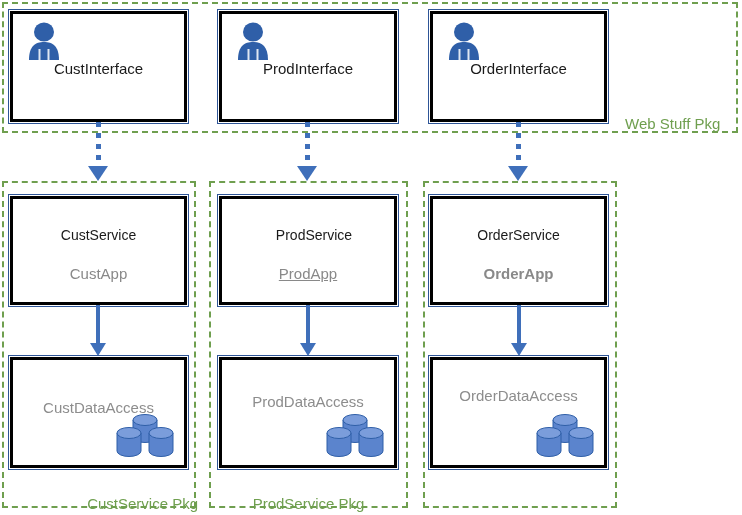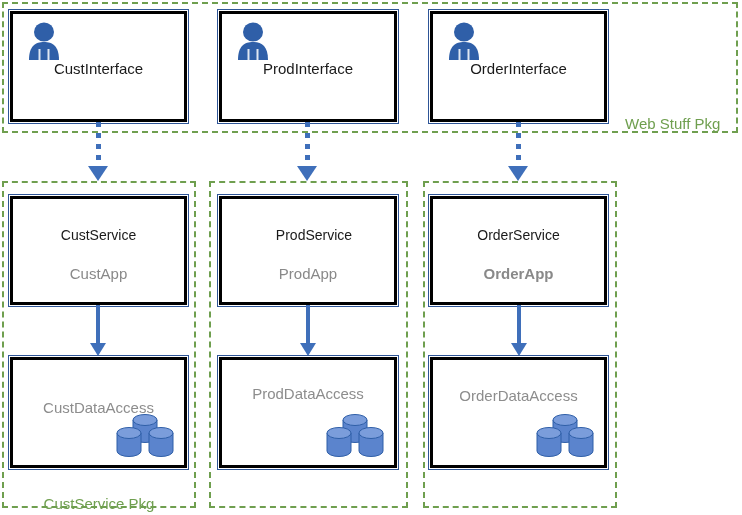--- a/index.html
+++ b/index.html
@@ -184,21 +184,21 @@
   <div class="conn">
     <div class="conn-dotted-line" style="left:305px; top:122px; height:48px;"></div>
     <div class="arrowhead dotted" style="left:297px; top:166px;"></div>
   </div>
   <div class="conn">
     <div class="conn-dotted-line" style="left:516px; top:122px; height:48px;"></div>
     <div class="arrowhead dotted" style="left:508px; top:166px;"></div>
   </div>
 
   <div class="pkg" style="left:2px; top:181px; width:194px; height:327px;"></div>
-  <div class="pkg-label" style="left:0px; top:483px; width:198px; text-align:center;">CustService Pkg</div>
+  <div class="pkg-label" style="left:0px; top:483px; width:198px; text-align:right;">CustService Pkg</div>
 
   <div class="box" style="left:10px; top:196px; width:177px; height:109px;">
     <span class="box-title" style="top:28px;">CustService</span>
     <span class="box-sub" style="top:66px;">CustApp</span>
   </div>
 
   <div class="conn">
     <div class="conn-solid-line" style="left:96px; top:305px; height:39px;"></div>
     <div class="arrowhead solid" style="left:90px; top:343px;"></div>
   </div>
@@ -213,33 +213,34 @@
           <path d="M2 22 h24 v18 a12 5.5 0 0 1 -24 0 Z"></path>
           <ellipse cx="14" cy="22" rx="12" ry="5.5" fill="#7b9ddb"></ellipse>
           <path d="M34 22 h24 v18 a12 5.5 0 0 1 -24 0 Z"></path>
           <ellipse cx="46" cy="22" rx="12" ry="5.5" fill="#7b9ddb"></ellipse>
         </g>
       </svg>
     </span>
   </div>
 
   <div class="pkg" style="left:209px; top:181px; width:199px; height:327px;"></div>
+  <div class="pkg-label" style="left:209px; top:483px; width:199px; text-align:center;">ProdService Pkg</div>
 
   <div class="box" style="left:219px; top:196px; width:178px; height:109px;">
     <span class="box-title" style="top:28px;margin-left:12px;">ProdService</span>
-    <span class="box-sub" style="top:66px;">ProdApp</span>
+    <span class="box-sub" style="top:66px;text-decoration:underline;">ProdApp</span>
   </div>
 
   <div class="conn">
     <div class="conn-solid-line" style="left:306px; top:305px; height:39px;"></div>
     <div class="arrowhead solid" style="left:300px; top:343px;"></div>
   </div>
 
   <div class="box" style="left:219px; top:357px; width:178px; height:111px;">
-    <span class="box-muted" style="top:25px;">ProdDataAccess</span>
+    <span class="box-muted" style="top:33px;">ProdDataAccess</span>
     <span class="db-icon">
       <svg viewBox="0 0 60 48" width="60" height="48" xmlns="http://www.w3.org/2000/svg">
         <g stroke="#2f5fa8" stroke-width="1" fill="#5b84cd">
           <path d="M18 9 h24 v17 a12 5.5 0 0 1 -24 0 Z"></path>
           <ellipse cx="30" cy="9" rx="12" ry="5.5" fill="#7b9ddb"></ellipse>
           <path d="M2 22 h24 v18 a12 5.5 0 0 1 -24 0 Z"></path>
           <ellipse cx="14" cy="22" rx="12" ry="5.5" fill="#7b9ddb"></ellipse>
           <path d="M34 22 h24 v18 a12 5.5 0 0 1 -24 0 Z"></path>
           <ellipse cx="46" cy="22" rx="12" ry="5.5" fill="#7b9ddb"></ellipse>
         </g>

